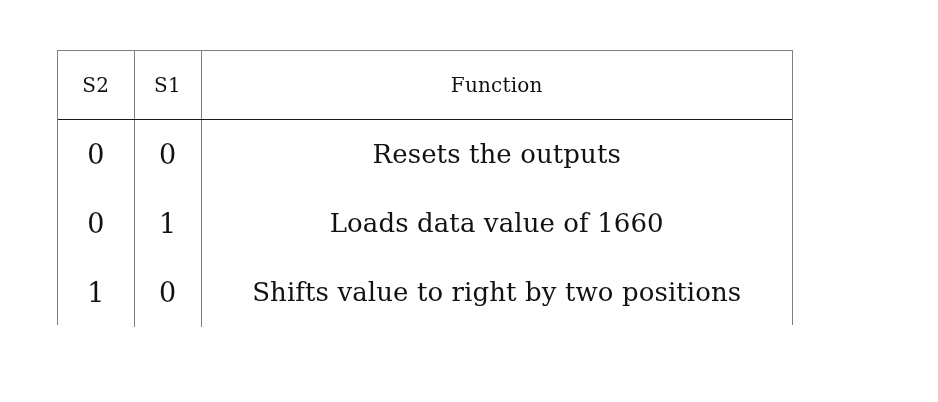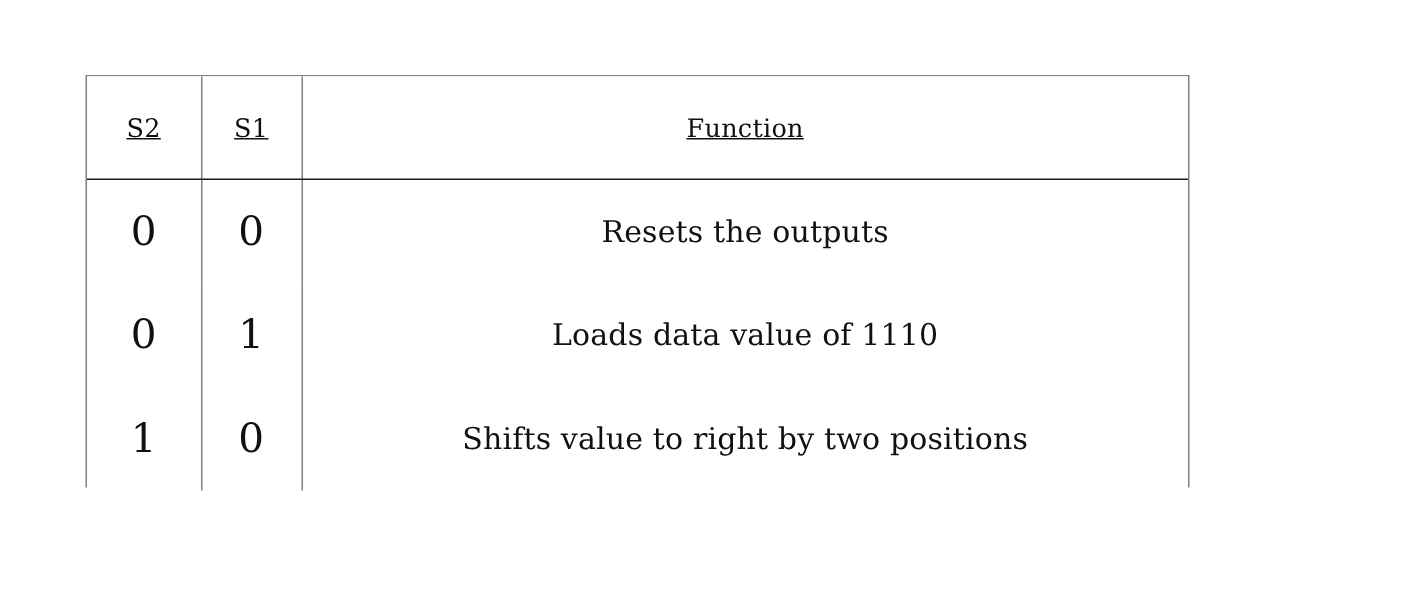--- a/index.html
+++ b/index.html
@@ -71,33 +71,32 @@
   table.func-table thead th {
     border-bottom: 1px solid #1a1a1a;
     height: 68px;
   }
 
   table.func-table tbody tr {
     height: 69px;
   }
 
   .th-text {
-    font-size: 17px;
+    font-size: 20px;
     line-height: 1;
     letter-spacing: 0.2px;
-    text-decoration: underline;
   }
 
   .td-bit {
     font-size: 27px;
     line-height: 1;
   }
 
   .td-fn {
-    font-size: 20px;
+    font-size: 26px;
     line-height: 1;
     letter-spacing: 0.1px;
   }
 </style>
 </head>
 <body>
 
 <div class="page">
 
   <div class="func-table-wrap">
@@ -136,21 +135,21 @@
         </tr>
 
         <tr>
           <td class="cell-s2">
             <span class="td-bit">0</span>
           </td>
           <td class="cell-s1">
             <span class="td-bit">1</span>
           </td>
           <td class="cell-fn">
-            <span class="td-fn">Loads data value of 1110</span>
+            <span class="td-fn">Loads data value of 1660</span>
           </td>
         </tr>
 
         <tr>
           <td class="cell-s2">
             <span class="td-bit">1</span>
           </td>
           <td class="cell-s1">
             <span class="td-bit">0</span>
           </td>

